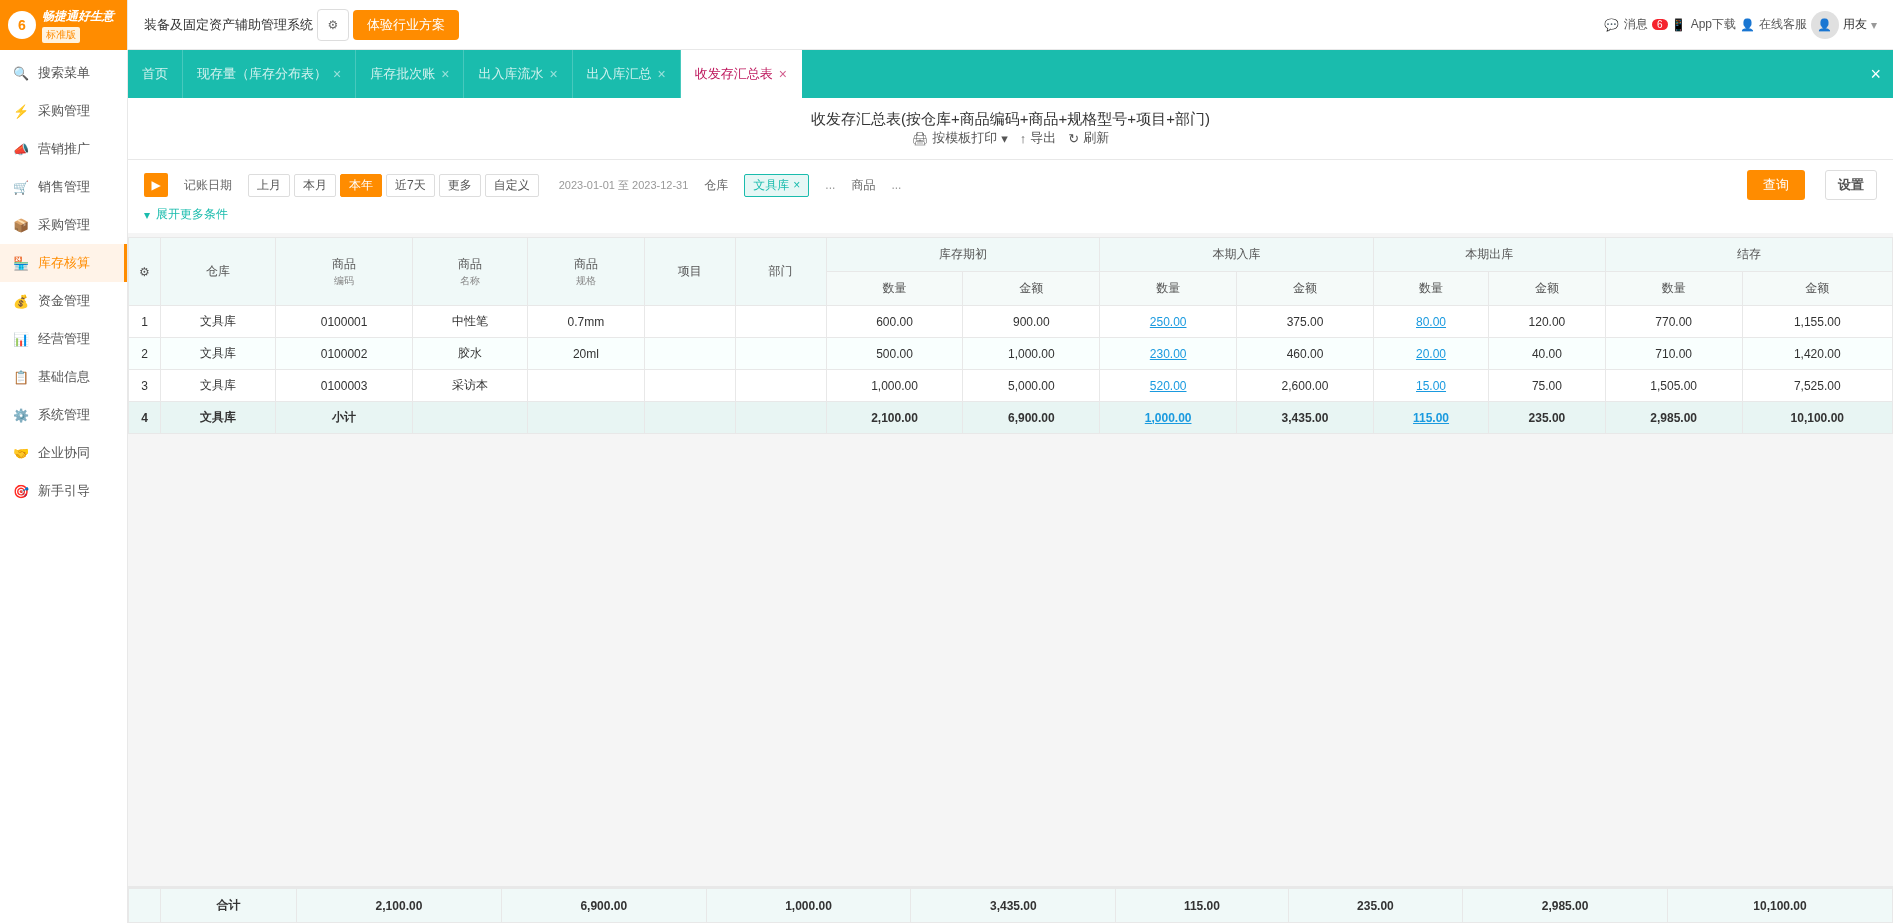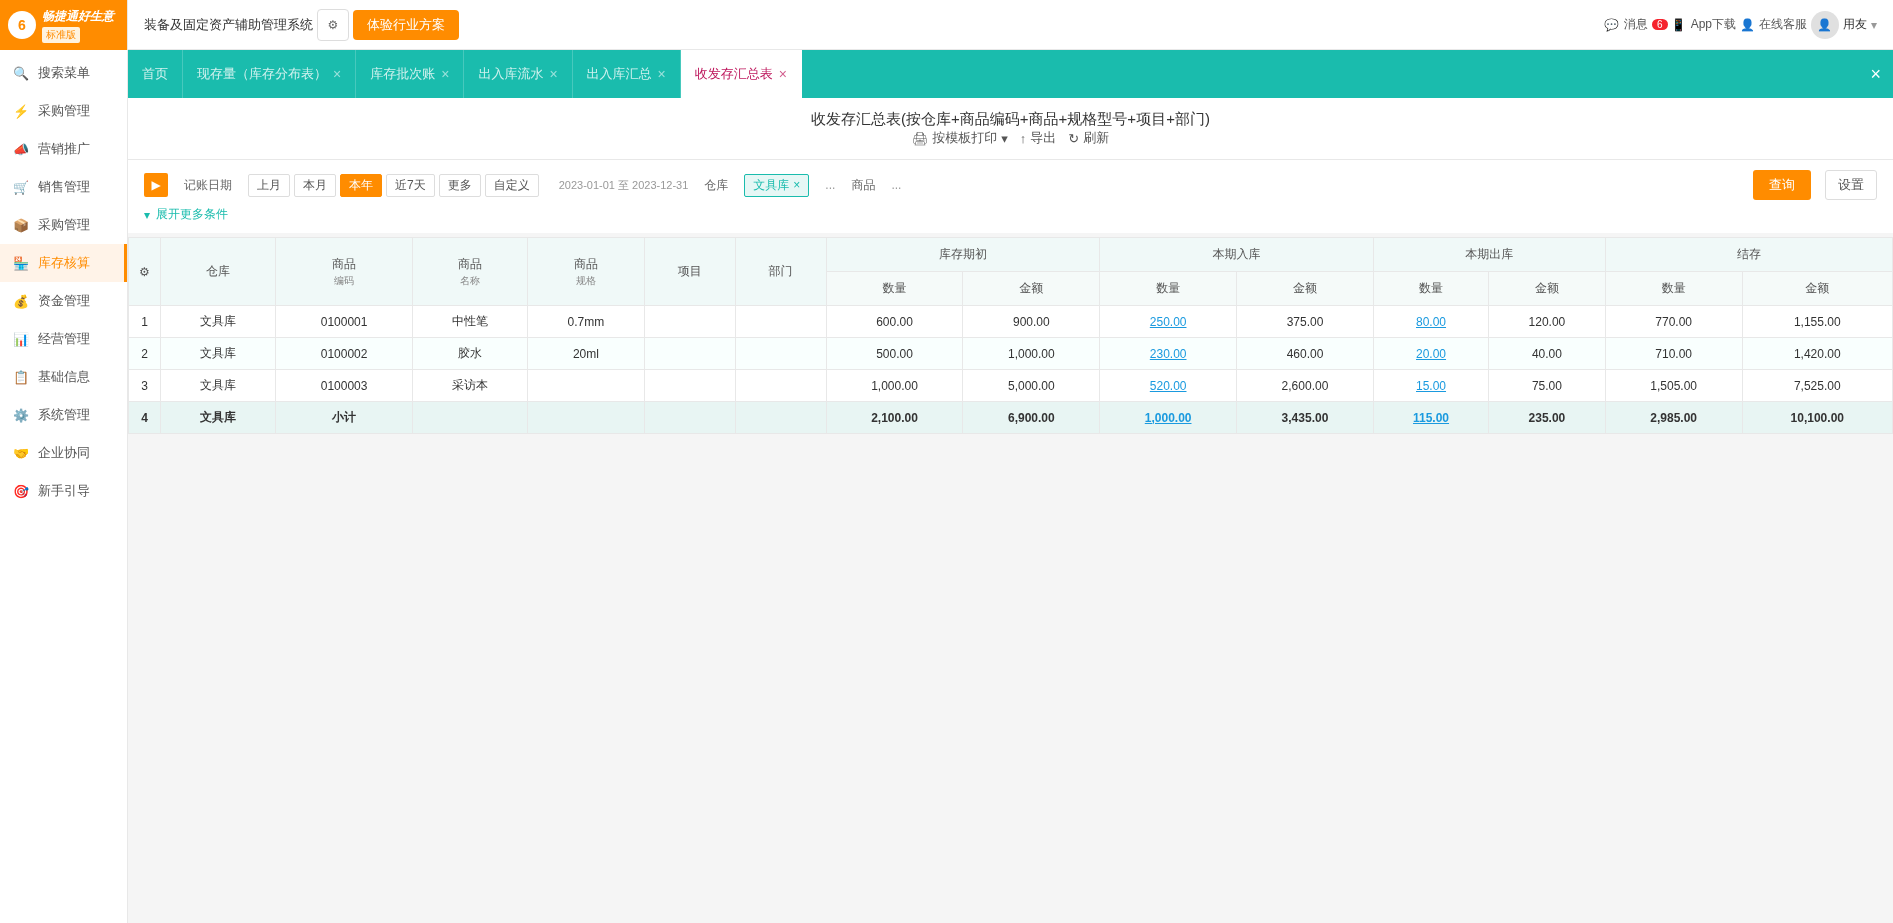--- a/index.html
+++ b/index.html
@@ -44,21 +44,21 @@
     .filter-row { display: flex; align-items: center; gap: 16px; flex-wrap: wrap; }
     .filter-label { color: #666; font-size: 12px; white-space: nowrap; }
     .date-shortcuts { display: flex; align-items: center; gap: 4px; }
     .date-btn { padding: 2px 8px; border: 1px solid #ddd; border-radius: 2px; cursor: pointer; font-size: 12px; color: #555; background: #fff; text-align: center; }
     .date-btn.active { background: #ff8c00; color: #fff; border-color: #ff8c00; }
     .date-range { font-size: 11px; color: #999; margin-left: 4px; }
     .warehouse-tag { display: flex; align-items: center; gap: 4px; background: #e6f7f5; border: 1px solid #1abcad; border-radius: 2px; padding: 2px 8px; font-size: 12px; color: #1abcad; }
     .warehouse-tag .remove-x { cursor: pointer; color: #1abcad; font-size: 12px; }
     .more-link { color: #999; font-size: 12px; cursor: pointer; }
     .query-btn { background: #ff8c00; color: #fff; border: none; padding: 5px 16px; border-radius: 3px; cursor: pointer; font-size: 13px; }
-    .settings-btn { background: #fff; color: #555; border: 1px solid #ddd; padding: 5px 12px; border-radius: 3px; cursor: pointer; font-size: 13px; }
+    .settings-btn { background: #fff; color: #555; border: 1px solid #ddd; padding: 5px 12px; border-radius: 3px; cursor: pointer; font-size: 13px; font-weight: bold; }
 
     
     .table-wrapper { background: #fff; margin-top: 4px; overflow-x: auto; }
     table { width: 100%; border-collapse: collapse; font-size: 12px; }
     thead tr th { background: #f0f9f8; color: #555; font-weight: 500; padding: 8px 10px; text-align: center; border: 1px solid #e8e8e8; white-space: nowrap; }
     thead tr.sub-header th { background: #f5faf9; font-weight: normal; }
     tbody tr td { padding: 7px 10px; text-align: center; border: 1px solid #e8e8e8; color: #333; }
     tbody tr:nth-child(odd) { background: #fff; }
     tbody tr:nth-child(even) { background: #f9fffe; }
     tbody tr.subtotal { background: #e8f5f3; font-weight: bold; }
@@ -232,21 +232,21 @@
         <span class="filter-label">仓库</span>
         <div class="warehouse-tag">
           <span>文具库</span>
           <span class="remove-x">×</span>
         </div>
         <span class="more-link">...</span>
 
         <span class="filter-label">商品</span>
         <span class="more-link">...</span>
 
-        <div style="margin-left:auto;display:flex;gap:14px;">
+        <div style="margin-left:auto;display:flex;gap:20px;">
           <button class="query-btn">查询</button>
           <button class="settings-btn">设置</button>
         </div>
       </div>
 
       <div class="filter-toggle">
         <span>▾</span>
         <span>展开更多条件</span>
       </div>
     </div>
@@ -353,14 +353,32 @@
             <td>2,985.00</td>
             <td>10,100.00</td>
           </tr>
         </tbody>
       </table>
     </div>
 
     <div style="height:200px;"></div>
   </div>
 
+  <div class="bottom-bar">
+    <table style="width:100%;border-collapse:collapse;font-size:12px;">
+      <tbody>
+        <tr class="footer-row">
+          <td style="width:32px;border:1px solid #e8e8e8;padding:8px 10px;"></td>
+          <td style="border:1px solid #e8e8e8;padding:8px 10px;text-align:center;font-weight:bold;" colspan="6">合计</td>
+          <td style="border:1px solid #e8e8e8;padding:8px 10px;text-align:center;font-weight:bold;">2,100.00</td>
+          <td style="border:1px solid #e8e8e8;padding:8px 10px;text-align:center;font-weight:bold;">6,900.00</td>
+          <td style="border:1px solid #e8e8e8;padding:8px 10px;text-align:center;font-weight:bold;">1,000.00</td>
+          <td style="border:1px solid #e8e8e8;padding:8px 10px;text-align:center;font-weight:bold;">3,435.00</td>
+          <td style="border:1px solid #e8e8e8;padding:8px 10px;text-align:center;font-weight:bold;">115.00</td>
+          <td style="border:1px solid #e8e8e8;padding:8px 10px;text-align:center;font-weight:bold;">235.00</td>
+          <td style="border:1px solid #e8e8e8;padding:8px 10px;text-align:center;font-weight:bold;">2,985.00</td>
+          <td style="border:1px solid #e8e8e8;padding:8px 10px;text-align:center;font-weight:bold;">10,100.00</td>
+        </tr>
+      </tbody>
+    </table>
+  </div>
 
 </div>
 
 </body></html>

